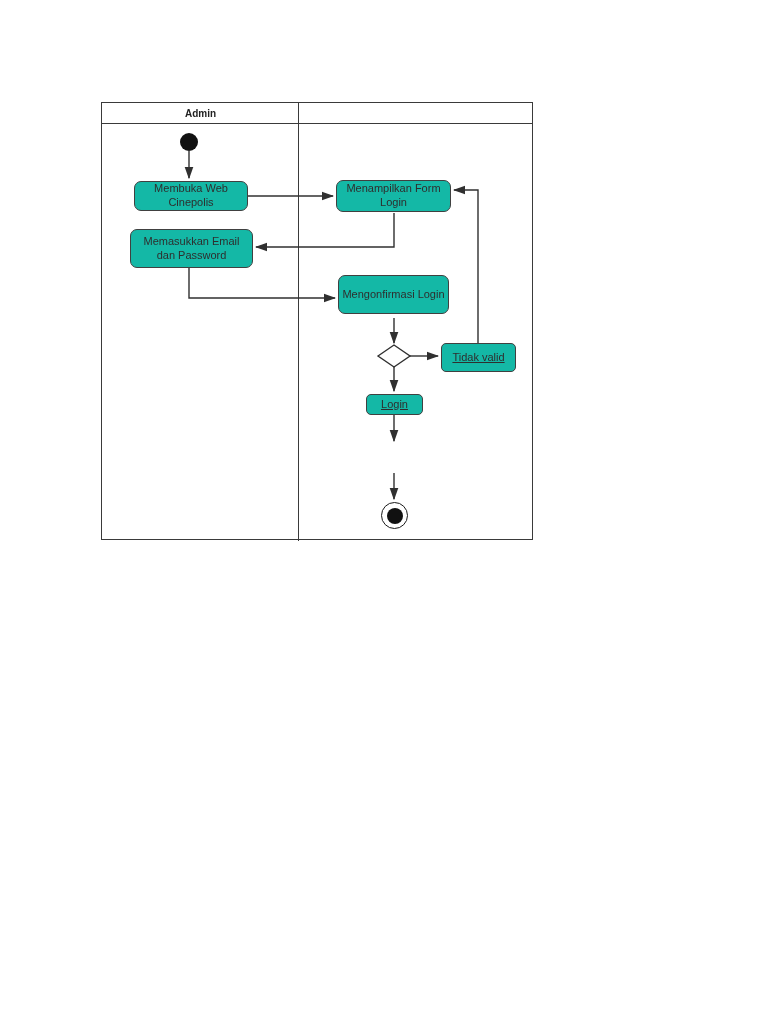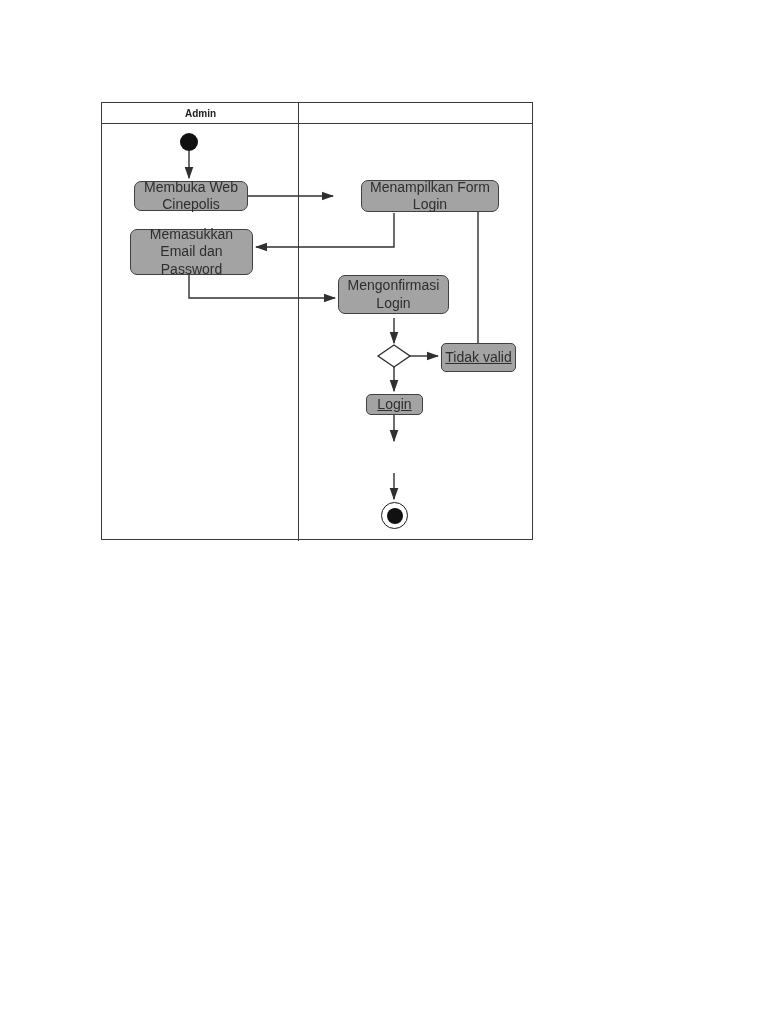--- a/index.html
+++ b/index.html
@@ -36,32 +36,32 @@
   .cell.sistem { width: 235px; }
   .lane-divider {
     position: absolute;
     left: 196px; top: 0;
     width: 0; height: 438px;
     border-left: 1.4px solid #3a3a3a;
   }
   .node {
     position: absolute;
     box-sizing: border-box;
-    background: #a3a3a3;
+    background: #14b8a6;
     border: 1.4px solid #404040;
     display: flex; align-items: center; justify-content: center;
     text-align: center;
-    font-size: 14px; line-height: 1.25; color: #2e2e2e;
+    font-size: 11px; line-height: 1.25; color: #2e2e2e;
     z-index: 2;
   }
   .action { border-radius: 7px; }
   .guard  { border-radius: 5px; text-decoration: underline; }
   .n-membuka       { left: 32px;  top: 78px;  width: 114px; height: 30px; padding: 0 6px; }
-  .n-menampilkan   { left: 234px; top: 77px;  width: 138px; height: 32px; padding: 0 6px; margin-left: 25px; }
-  .n-memasukkan    { left: 28px;  top: 126px; width: 123px; height: 46px; padding: 8px 10px; }
+  .n-menampilkan   { left: 234px; top: 77px;  width: 115px; height: 32px; padding: 0 6px; }
+  .n-memasukkan    { left: 28px;  top: 126px; width: 123px; height: 39px; padding: 8px 10px; }
   .n-mengonfirmasi { left: 236px; top: 172px; width: 111px; height: 39px; padding: 0 2px; }
   .n-tidakvalid    { left: 339px; top: 240px; width: 75px;  height: 29px; }
   .n-valid         { left: 264px; top: 291px; width: 57px;  height: 21px; }
   .n-tampil        { left: 235px; top: 341px; width: 113px; height: 29px; }
   .initial-node {
     position: absolute;
     left: 78px; top: 30px;
     width: 18px; height: 18px;
     border-radius: 50%;
     background: #111111;

